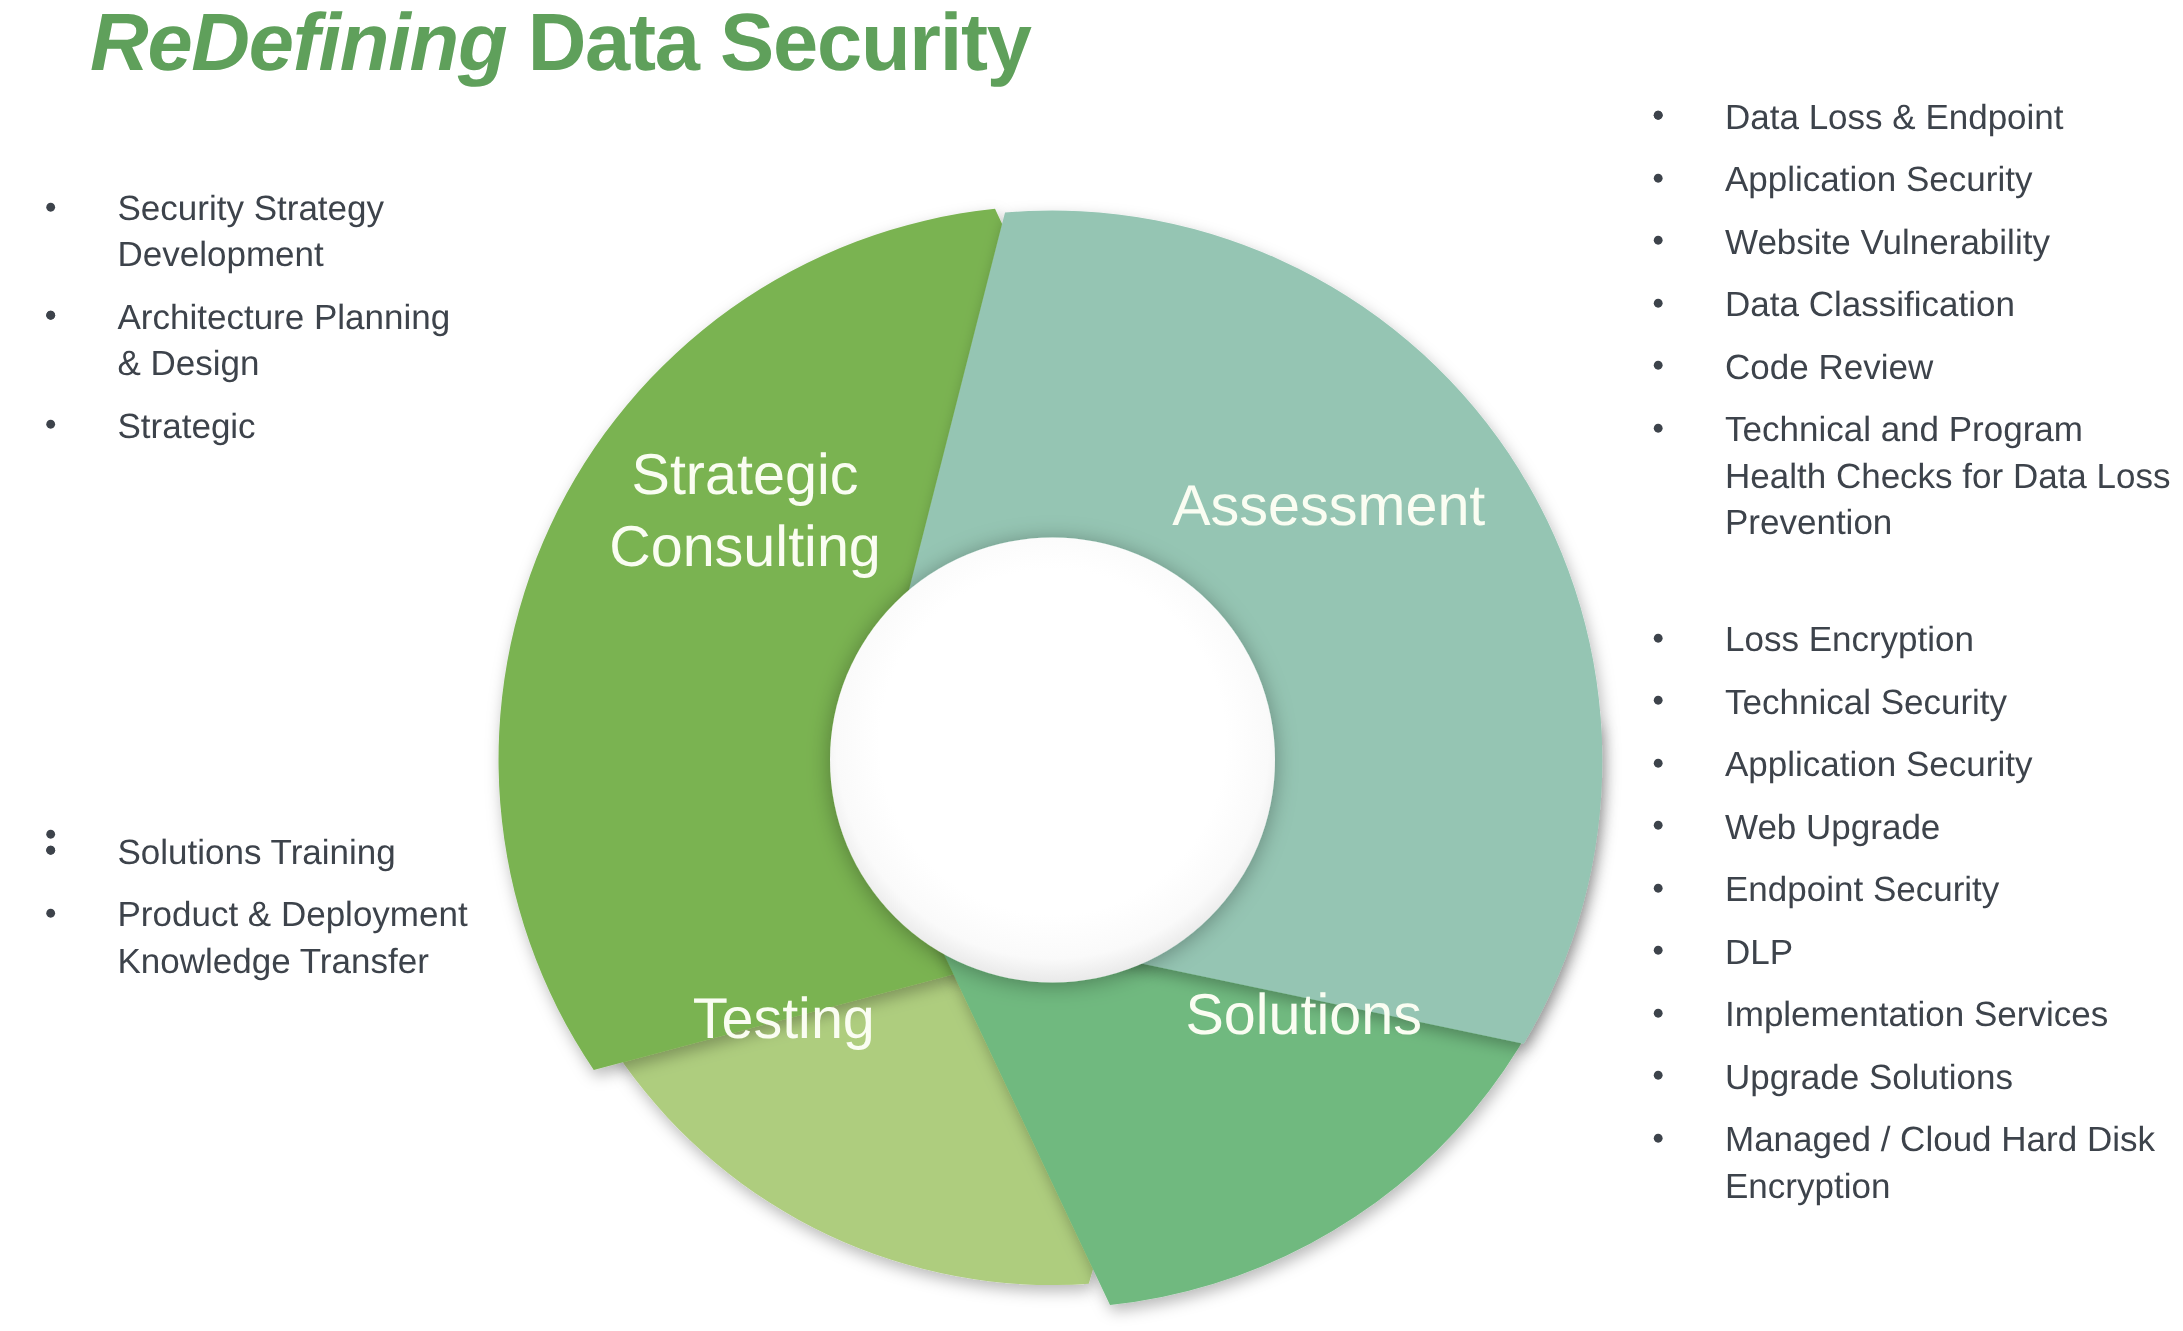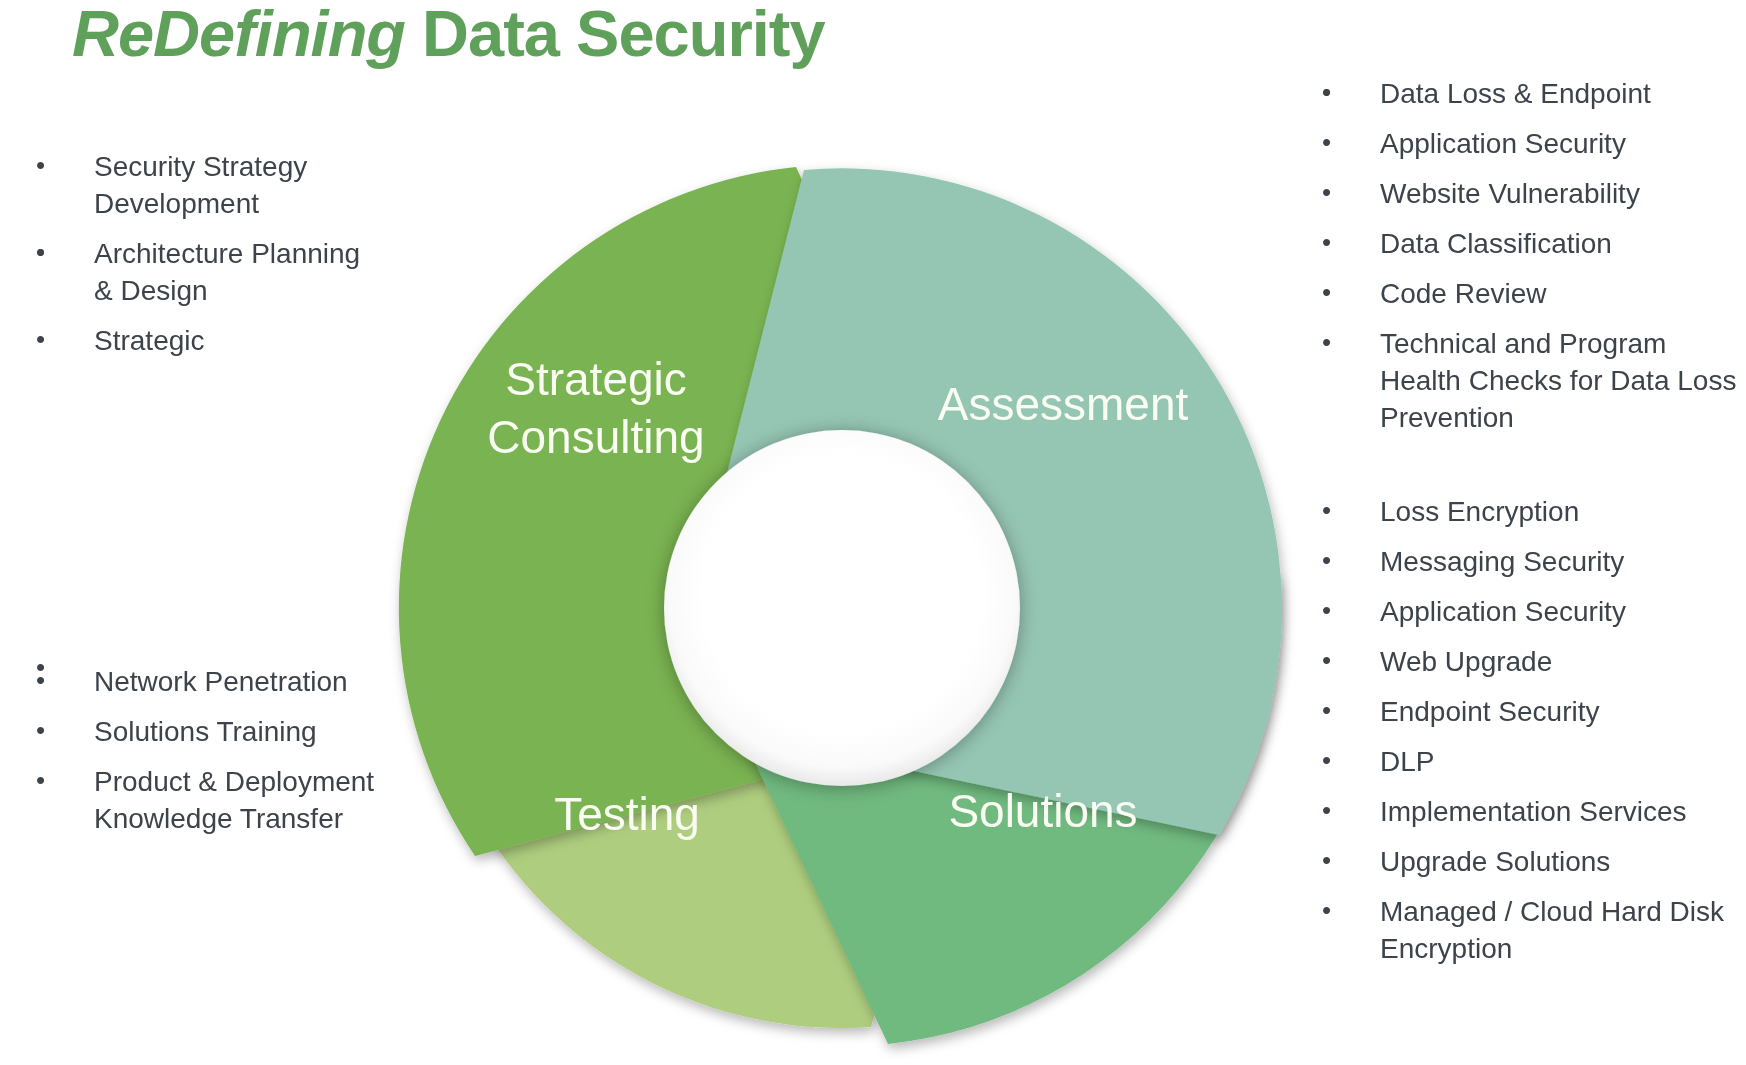--- a/index.html
+++ b/index.html
@@ -96,21 +96,20 @@
   </ul>
 
 <ul class="blist" id="list-testing-left">
 
     <li>
       <span class="bullet">•</span>
     </li>
 
     <li>
       <span class="bullet">•</span>
-      <span class="li-text">Network Penetration</span>
     </li>
 
     <li>
       <span class="bullet">•</span>
       <span class="li-text">Solutions Training</span>
     </li>
 
     <li>
       <span class="bullet">•</span>
       <span class="li-text">Product &amp; Deployment Knowledge Transfer</span>
@@ -157,21 +156,21 @@
   <div class="group-gap"></div>
   <ul class="blist">
 
       <li>
         <span class="bullet">•</span>
         <span class="li-text">Loss Encryption</span>
       </li>
 
       <li>
         <span class="bullet">•</span>
-        <span class="li-text">Messaging Security</span>
+        <span class="li-text">Technical Security</span>
       </li>
 
       <li>
         <span class="bullet">•</span>
         <span class="li-text">Application Security</span>
       </li>
 
       <li>
         <span class="bullet">•</span>
         <span class="li-text">Web Upgrade</span>

